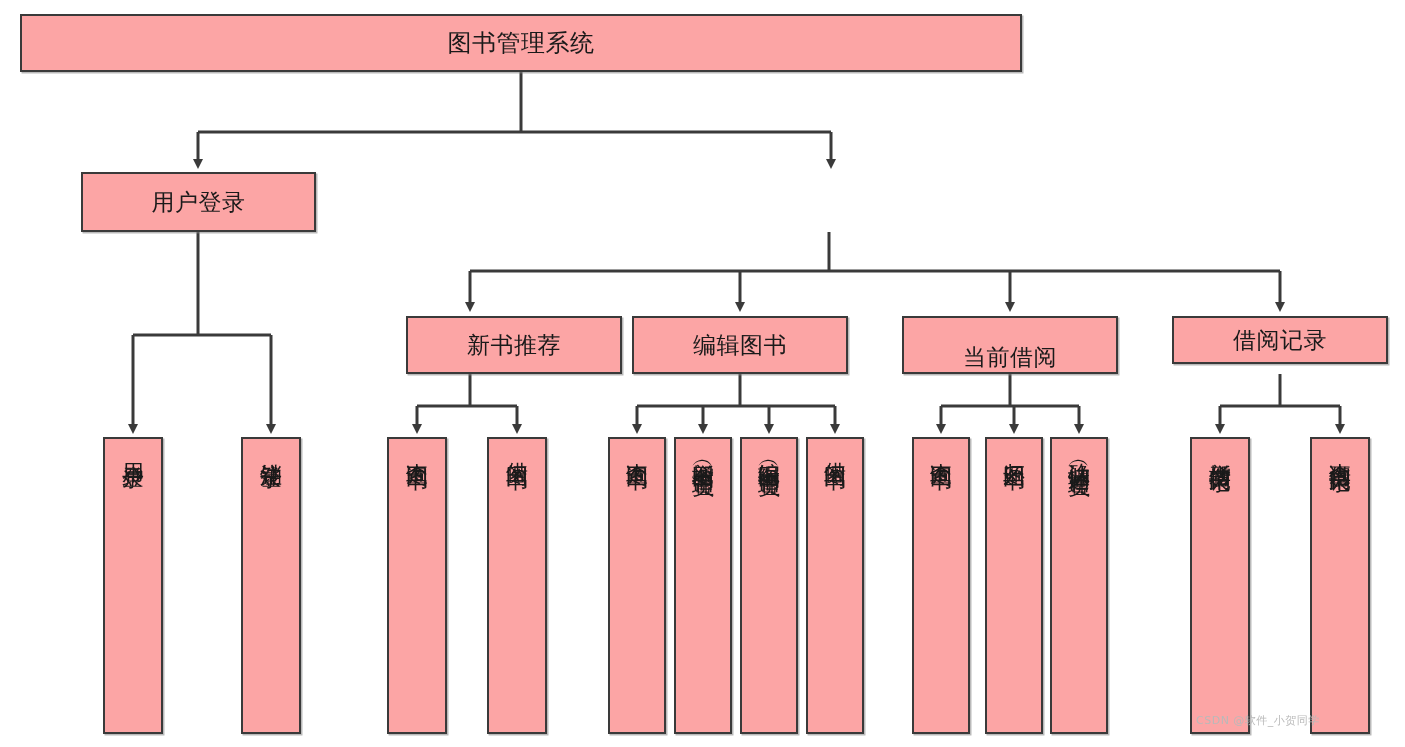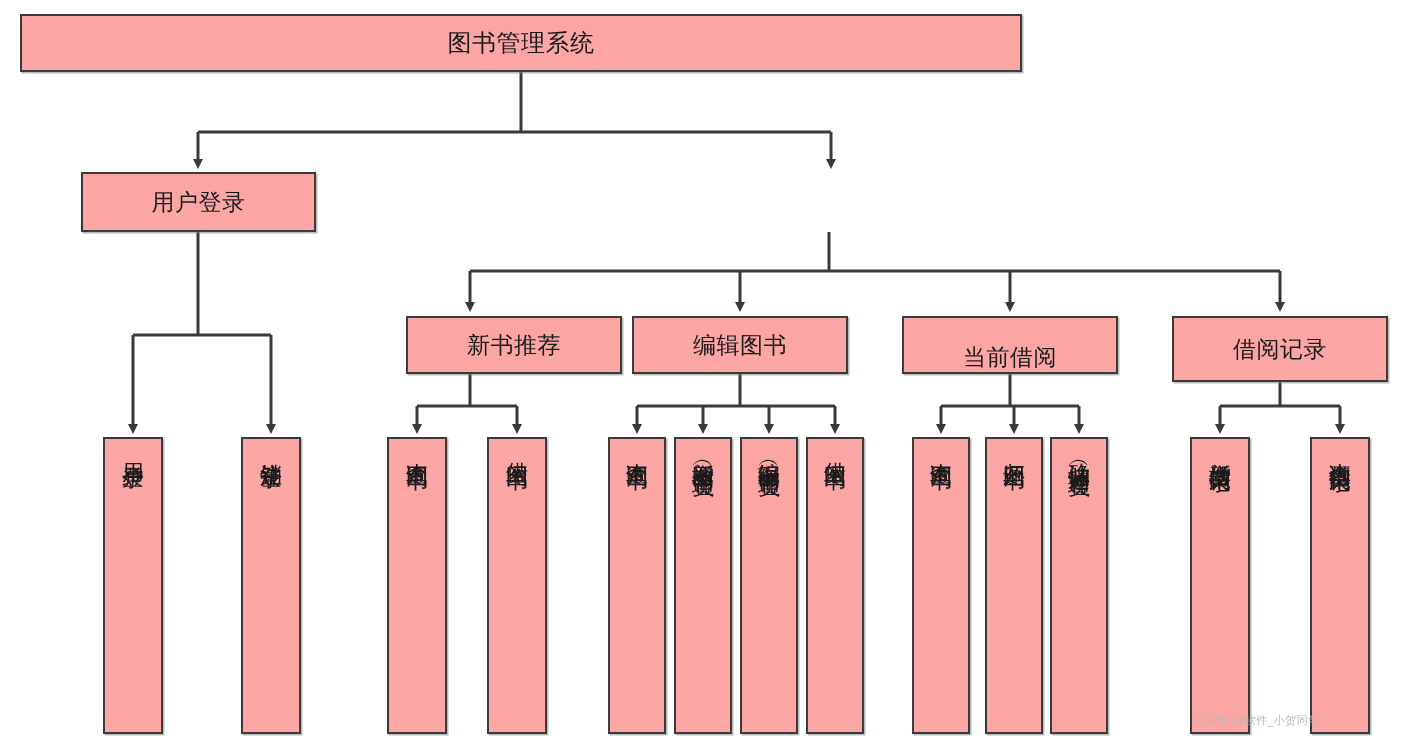--- a/index.html
+++ b/index.html
@@ -138,21 +138,21 @@
 
   <div class="node-box" style="left:362px; top:316px; width:216px; height:58px;margin-left:44px;">
     <span class="node-label">新书推荐</span>
   </div>
   <div class="node-box" style="left:632px; top:316px; width:216px; height:58px;">
     <span class="node-label">编辑图书</span>
   </div>
   <div class="node-box" style="left:902px; top:316px; width:216px; height:58px;align-items:flex-end;">
     <span class="node-label">当前借阅</span>
   </div>
-  <div class="node-box" style="left:1172px; top:316px; width:216px; height:66px;align-items:center;">
+  <div class="node-box" style="left:1172px; top:316px; width:216px; height:48px;align-items:center;">
     <span class="node-label">借阅记录</span>
   </div>
 
   <div class="node-box vertical" style="left:103px; top:437px; width:60px; height:297px;">
     <span class="node-label">用户登录</span>
   </div>
   <div class="node-box vertical" style="left:241px; top:437px; width:60px; height:297px;">
     <span class="node-label">注销登录</span>
   </div>
   <div class="node-box vertical" style="left:387px; top:437px; width:60px; height:297px;">

